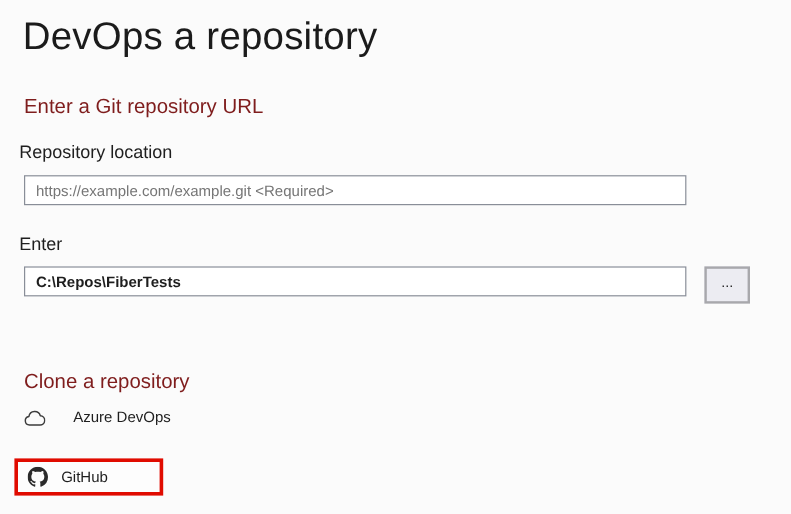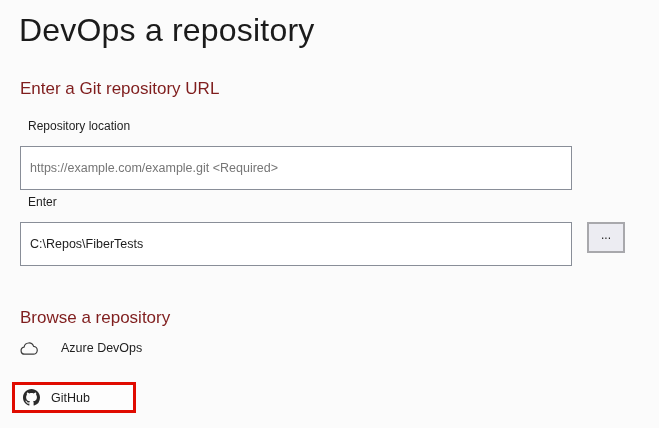--- a/index.html
+++ b/index.html
@@ -29,42 +29,42 @@
     position: absolute;
     left: 20px;
     font-size: 17px;
     font-weight: 400;
     color: #7f1d1d;
   }
   .heading-url   { top: 79px; }
   .heading-browse{ top: 308px; }
   .field-label {
     position: absolute;
-    left: 28px;
-    font-size: 12px;
+    left: 16px;
+    font-size: 15px;
     color: #1e1e1e;
   }
   .label-repo { top: 119px; }
   .label-path { top: 195px; }
   .text-input {
     position: absolute;
     left: 20px;
     width: 552px;
-    height: 44px;
+    height: 25px;
     border: 1px solid #898e98;
     background: #ffffff;
     font-family: "Liberation Sans", "DejaVu Sans", sans-serif;
     font-size: 12.5px;
     color: #1e1e1e;
     padding: 0 9px;
     outline: none;
   }
   .text-input::placeholder { color: #767676; opacity: 1; }
   .input-url  { top: 146px; }
-  .input-path { top: 222px; }
+  .input-path { top: 222px; font-weight: bold; }
   .browse-btn {
     position: absolute;
     left: 587px;
     top: 222px;
     width: 38px;
     height: 31px;
     background: #ececf2;
     border: 2px solid #a8a8ac;
     font-family: "Liberation Sans", "DejaVu Sans", sans-serif;
     font-size: 12px;
@@ -123,21 +123,21 @@
   <h2 class="section-heading heading-url">Enter a Git repository URL</h2>
 
   <div class="field-label label-repo">Repository location</div>
   <input class="text-input input-url" type="text" placeholder="https://example.com/example.git &lt;Required&gt;" style="">
 
   <div class="field-label label-path">Enter</div>
   <input class="text-input input-path" type="text" value="C:\Repos\FiberTests" style="">
 
   <button class="browse-btn">...</button>
 
-  <h2 class="section-heading heading-browse">Browse a repository</h2>
+  <h2 class="section-heading heading-browse">Clone a repository</h2>
 
   <div class="provider-row row-azure">
     <span class="provider-icon">
       <svg width="18" height="15" viewBox="0 0 18 15">
         <path d="M13.1 13.2 H4.6 A3.6 3.6 0 0 1 4.1 6.05 A4.9 4.9 0 0 1 13.6 5.4 A3.55 3.55 0 0 1 13.1 13.2 Z" fill="none" stroke="#3c3c3c" stroke-width="1.2" stroke-linejoin="round"></path>
       </svg>
     </span>
     <span class="provider-label">Azure DevOps</span>
   </div>
 

